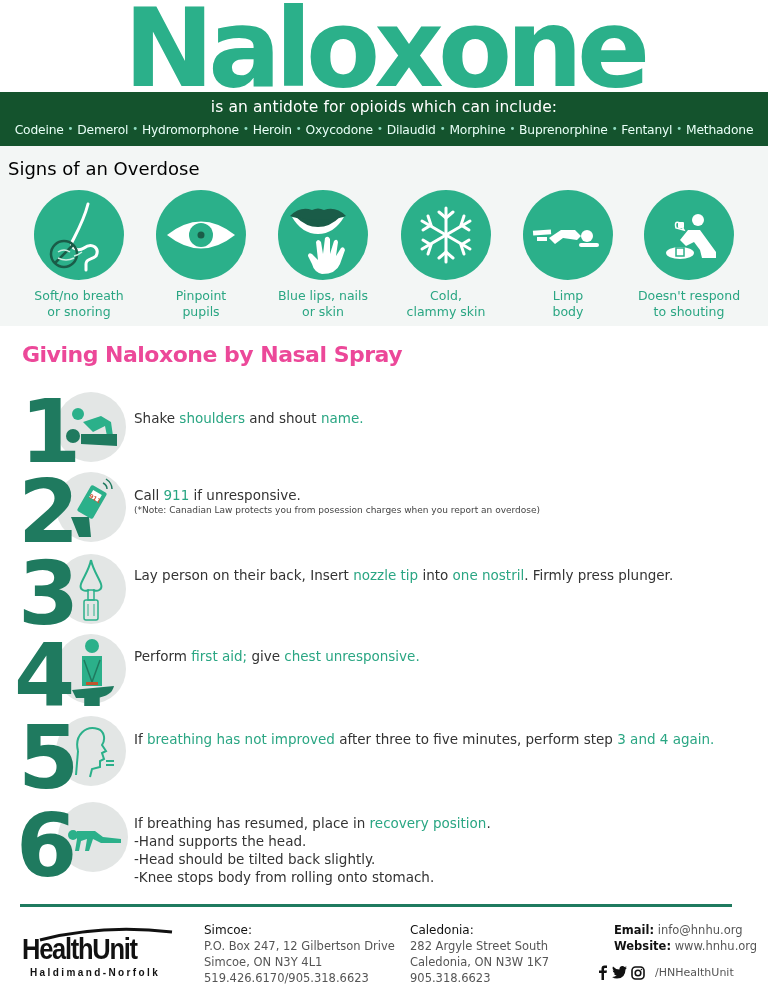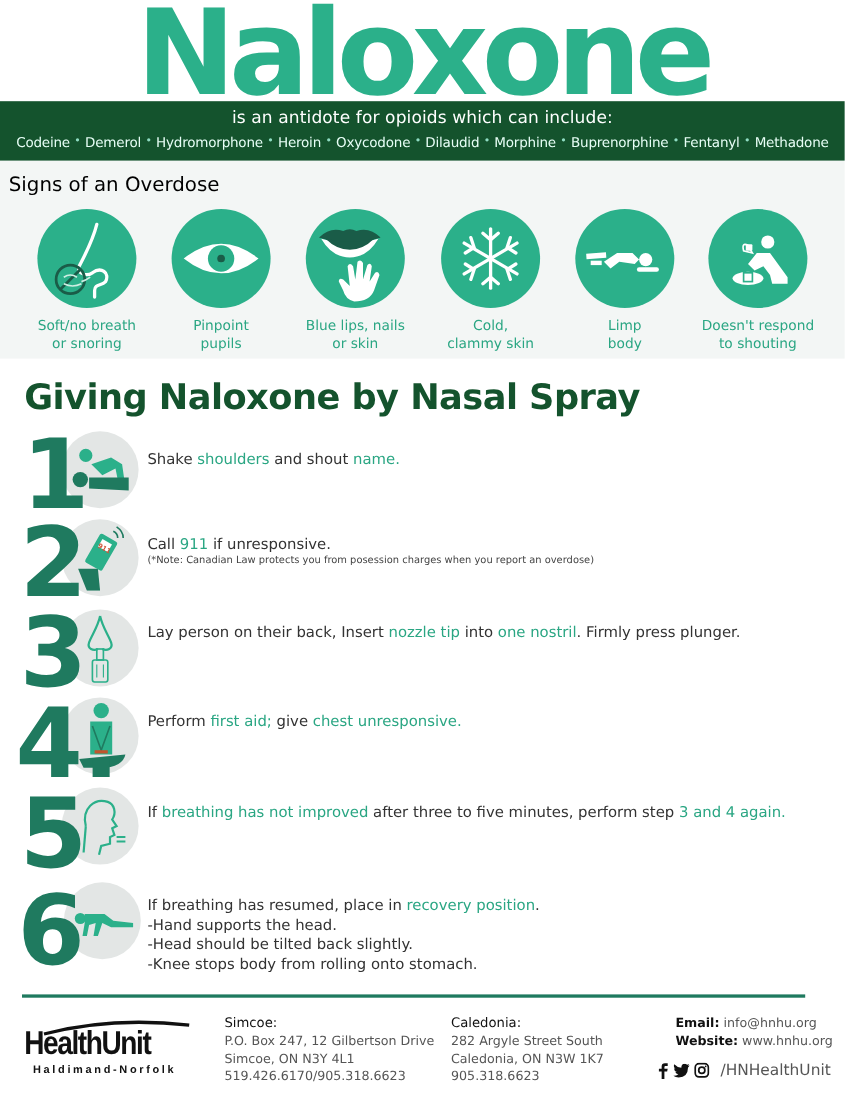--- a/index.html
+++ b/index.html
@@ -37,21 +37,21 @@
   }
   .sign .circle {
     width:90px; height:90px; border-radius:50%; background:#2bb08a; margin:0 auto;
     display:flex; align-items:center; justify-content:center;
   }
   .sign .label {
     margin-top:8px; font-size:12.5px; color:#2aa683; line-height:16px;
   }
 
   .give-title {
-    position:absolute; left:22px; top:342px; font-size:32px; font-weight:bold; color:#14532d;
+    position:absolute; left:22px; top:342px; font-size:22px; font-weight:bold; color:#ec4899;
     letter-spacing:-0.5px;
   }
   .step { position:absolute; left:0; width:768px; }
   .step .num {
     position:absolute; font-weight:bold; color:#1f7a5f; font-size:88px; line-height:88px;
     font-family:"DejaVu Sans", sans-serif; z-index:2;
   }
   .step .bubble {
     position:absolute; width:70px; height:70px; border-radius:50%; background:#e3e6e5; z-index:1;
     display:flex; align-items:center; justify-content:center;
@@ -73,21 +73,21 @@
     transform:scaleX(0.85); transform-origin:left;
   }
   .logo .sub {
     position:absolute; left:8px; top:41px; font-size:10px; font-weight:bold; color:#111;
     letter-spacing:2.4px; font-family:"Liberation Sans", sans-serif;
   }
   .addr { position:absolute; top:922px; font-size:11.5px; color:#555; line-height:16px; }
   .addr .head { color:#111; font-size:12px; }
   .contact { position:absolute; left:598px; top:922px; font-size:11.5px; color:#555; line-height:16px;margin-left:16px; }
   .contact b { color:#111; font-weight:bold; }
-  .social { position:absolute; left:598px; top:965px; display:flex; align-items:center; gap:4px; font-size:14px; color:#555; }
+  .social { position:absolute; left:598px; top:965px; display:flex; align-items:center; gap:4px; font-size:11px; color:#555; }
 </style>
 </head>
 <body>
 
 <div class="hero-title">Naloxone</div>
 
 <div class="band">
   <div class="band-sub">is an antidote for opioids which can include:</div>
   <div class="band-list">
     <span>Codeine</span>

